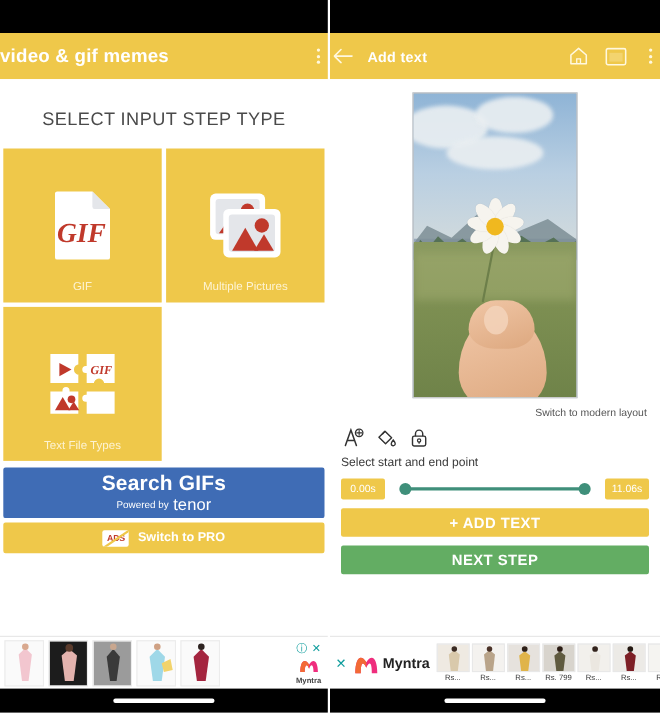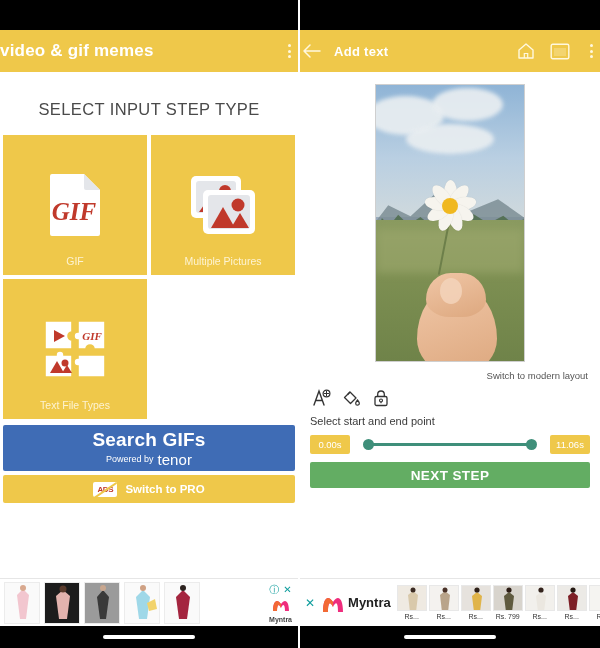--- a/index.html
+++ b/index.html
@@ -386,20 +386,21 @@
       <div class="slider-row">
         <div class="time-badge">0.00s</div>
         <div class="slider-track-wrap">
           <div class="slider-track"></div>
           <div class="slider-knob start"></div>
           <div class="slider-knob end"></div>
         </div>
         <div class="time-badge">11.06s</div>
       </div>
 
+      <div class="btn add">+ ADD TEXT</div>
       <div class="btn next">NEXT STEP</div>
 
       <div class="spacer"></div>
     </div>
 
     <div class="ad-banner">
       <div class="ad-right-inner">
         <div class="ad-close">✕</div>
         <div class="ad-myntra-block">
           <svg width="26" height="20" viewBox="0 0 26 20">

